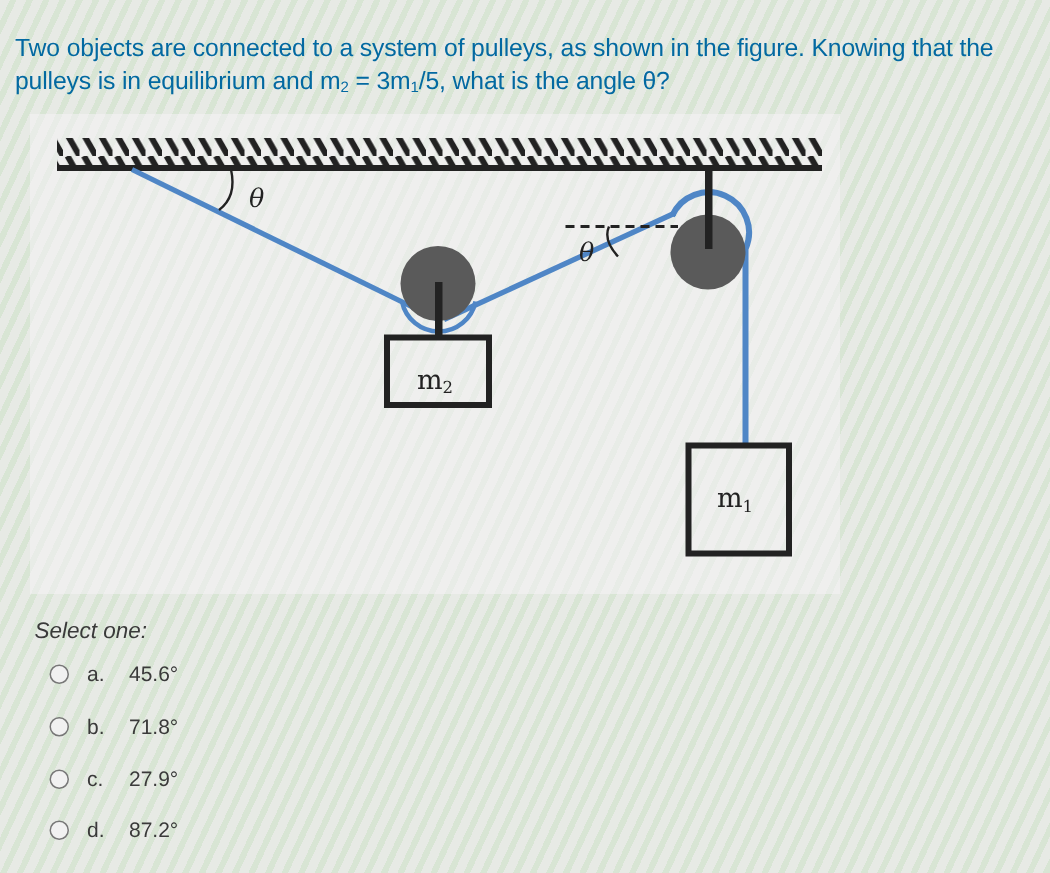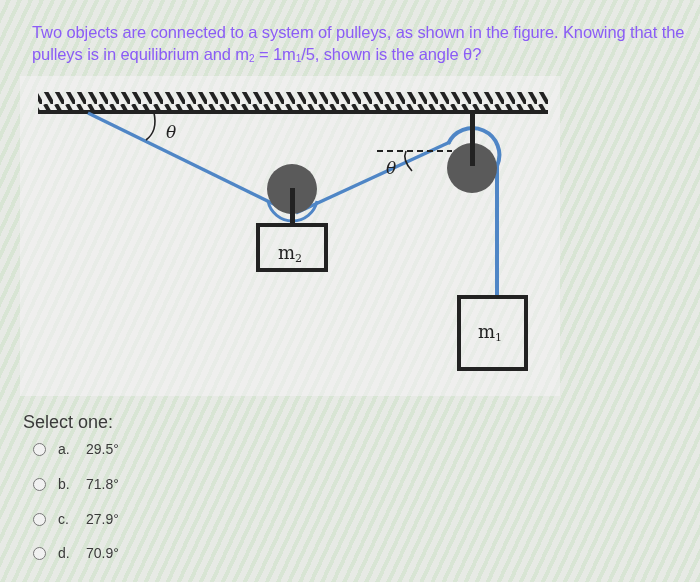--- a/index.html
+++ b/index.html
@@ -13,40 +13,41 @@
     font-family: "Liberation Sans", "DejaVu Sans", sans-serif;
     color: #2b2b2b;
   }
   .screen-tint {
     position: absolute; inset: 0;
     background: rgba(232, 232, 236, 0.35);
     pointer-events: none;
   }
   .question {
     position: absolute;
-    left: 32px; top: 21px;
+    left: 10px; top: 21px;
     width: 660px;
     font-size: 16.5px;
     line-height: 22px;
-    color: #8b5cf6;
+    color: #0369a1;
     letter-spacing: -0.1px;
   }
   .question sub { font-size: 10px; vertical-align: -2px; }
   .figure-panel {
     position: absolute;
     left: 20px; top: 76px;
     width: 540px; height: 320px;
     background: rgba(245, 243, 246, 0.55);
   }
   .figure-panel svg { position: absolute; left: 0; top: 0; }
   .select-label {
     position: absolute;
     left: 23px; top: 412px;
-    font-size: 18px;
+    font-size: 15px;
     color: #3a3a3a;
+    font-style: italic;
   }
   .option {
     position: absolute;
     left: 33px;
     display: flex; align-items: center;
     font-size: 14px;
     color: #3a3a3a;
     cursor: pointer;
   }
   .radio {
@@ -58,21 +59,21 @@
   }
   .opt-letter { width: 28px; }
 </style>
 </head>
 <body>
 
 <div class="screen-tint"></div>
 
 <div class="question">
   <div>Two objects are connected to a system of pulleys, as shown in the figure. Knowing that the</div>
-  <div><span>pulleys is in equilibrium and m</span><sub>2</sub><span> = 1m</span><sub>1</sub><span>/5, shown is the angle θ?</span></div>
+  <div><span>pulleys is in equilibrium and m</span><sub>2</sub><span> = 3m</span><sub>1</sub><span>/5, what is the angle θ?</span></div>
 </div>
 
 <div class="figure-panel">
   <svg width="540" height="320" viewBox="0 0 540 320">
     <defs>
       <pattern id="hatch" width="11" height="14" patternUnits="userSpaceOnUse">
         <line x1="3" y1="0" x2="11" y2="14" stroke="#222" stroke-width="4"></line>
       </pattern>
     </defs>
 
@@ -115,29 +116,29 @@
       <text x="458" y="262" font-family="DejaVu Serif, serif" font-size="18" fill="#222"><tspan>m</tspan><tspan font-size="11" dy="3">1</tspan></text>
     </g>
   </svg>
 </div>
 
 <div class="select-label">Select one:</div>
 
 <div class="option" style="top:441px">
   <span class="radio"></span>
   <span class="opt-letter">a.</span>
-  <span>29.5°</span>
+  <span>45.6°</span>
 </div>
 <div class="option" style="top:476px">
   <span class="radio"></span>
   <span class="opt-letter">b.</span>
   <span>71.8°</span>
 </div>
 <div class="option" style="top:511px">
   <span class="radio"></span>
   <span class="opt-letter">c.</span>
   <span>27.9°</span>
 </div>
 <div class="option" style="top:545px">
   <span class="radio"></span>
   <span class="opt-letter">d.</span>
-  <span>70.9°</span>
+  <span>87.2°</span>
 </div>
 
 </body></html>

